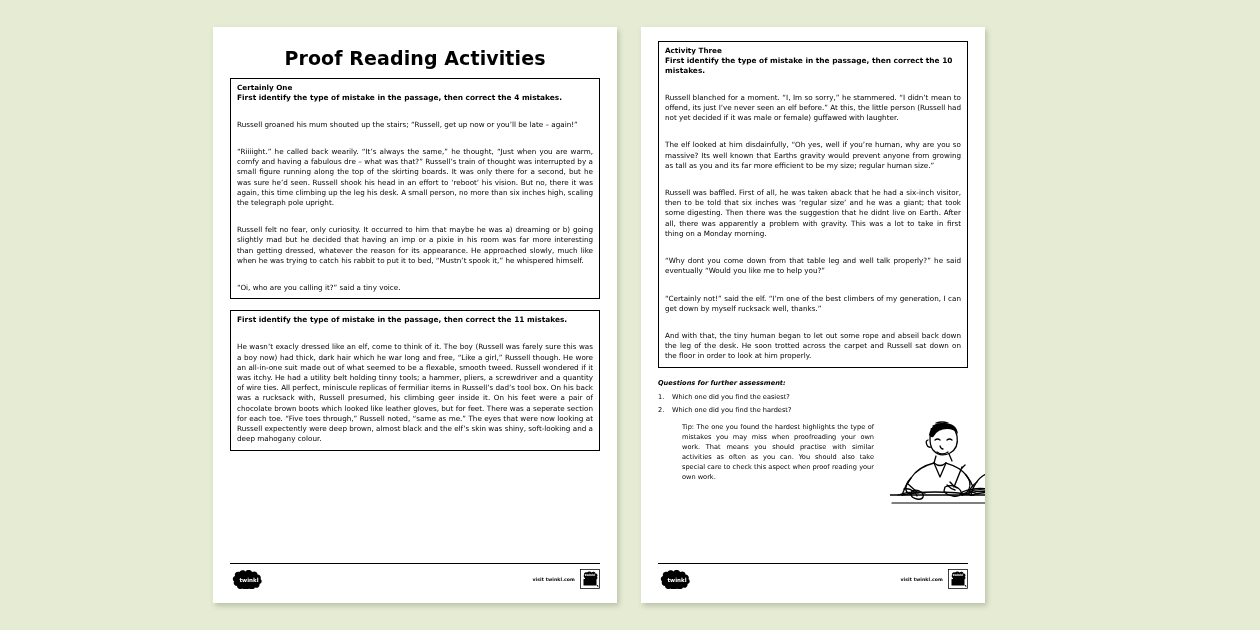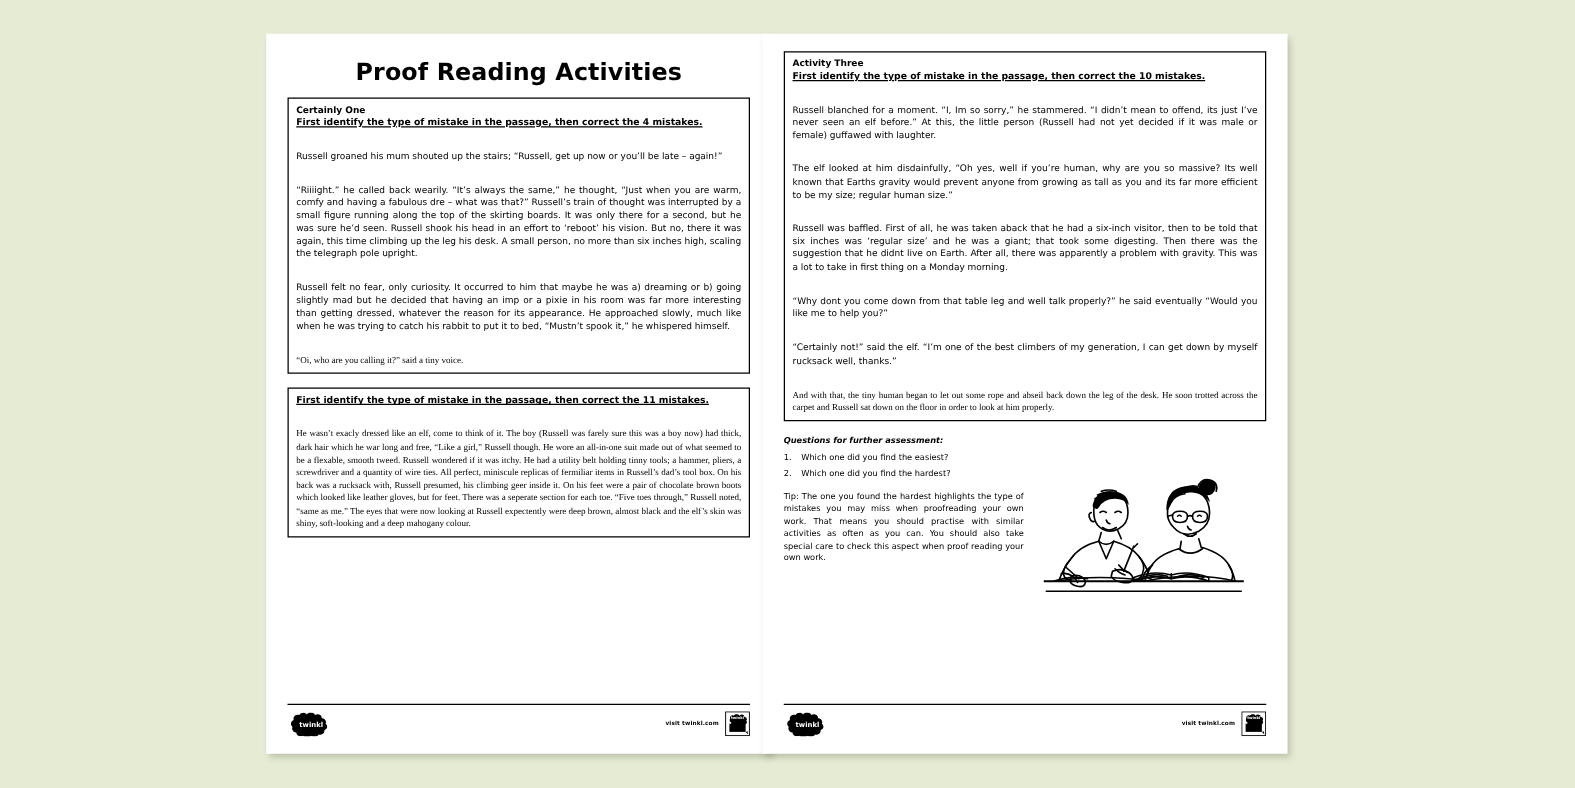--- a/index.html
+++ b/index.html
@@ -31,23 +31,23 @@
 
   #page-left {
     left: 213px;
     top: 27px;
     width: 404px;
     height: 576px;
     padding: 14px 17px 10px 17px;
   }
 
   #page-right {
-    left: 610px;
+    left: 641px;
     top: 27px;
-    width: 420px;
+    width: 344px;
     height: 576px;
     padding: 14px 17px 10px 17px;
   }
 
   .page-title {
     text-align: center;
     font-family: "DejaVu Sans", sans-serif;
     font-weight: bold;
     font-size: 19px;
     letter-spacing: 0.1px;
@@ -68,37 +68,35 @@
     line-height: 1.35;
     color: #000;
   }
 
   .activity-instruction {
     font-size: 7.4px;
     font-weight: bold;
     line-height: 1.35;
     color: #000;
     margin-bottom: 7px;
-    text-decoration: underline;
   }
 
   .passage {
     font-size: 7.2px;
     line-height: 1.42;
     color: #000;
     text-align: justify;
     text-justify: inter-word;
   }
 
   .passage p {
     margin: 17px 0 6px 0;
   }
   .passage p:last-child {
     margin-bottom: 0;
-    font-family: Liberation Serif, serif;
   }
 
   
   .questions-head {
     font-size: 6.6px;
     font-weight: bold;
     color: #000;
     margin: 8px 0 6px 0;
     font-style: italic;
   }
@@ -115,20 +113,21 @@
     margin-bottom: 3px;
     display: flex;
     gap: 5px;
   }
   .q-num { width: 9px; flex: none; }
 
   .tip-wrap {
     display: flex;
     align-items: flex-start;
     gap: 16px;
+    margin-left: 24px;
   }
 
   .tip-text {
     font-size: 6.6px;
     line-height: 1.5;
     color: #000;
     text-align: justify;
     width: 192px;
     flex: none;
   }

